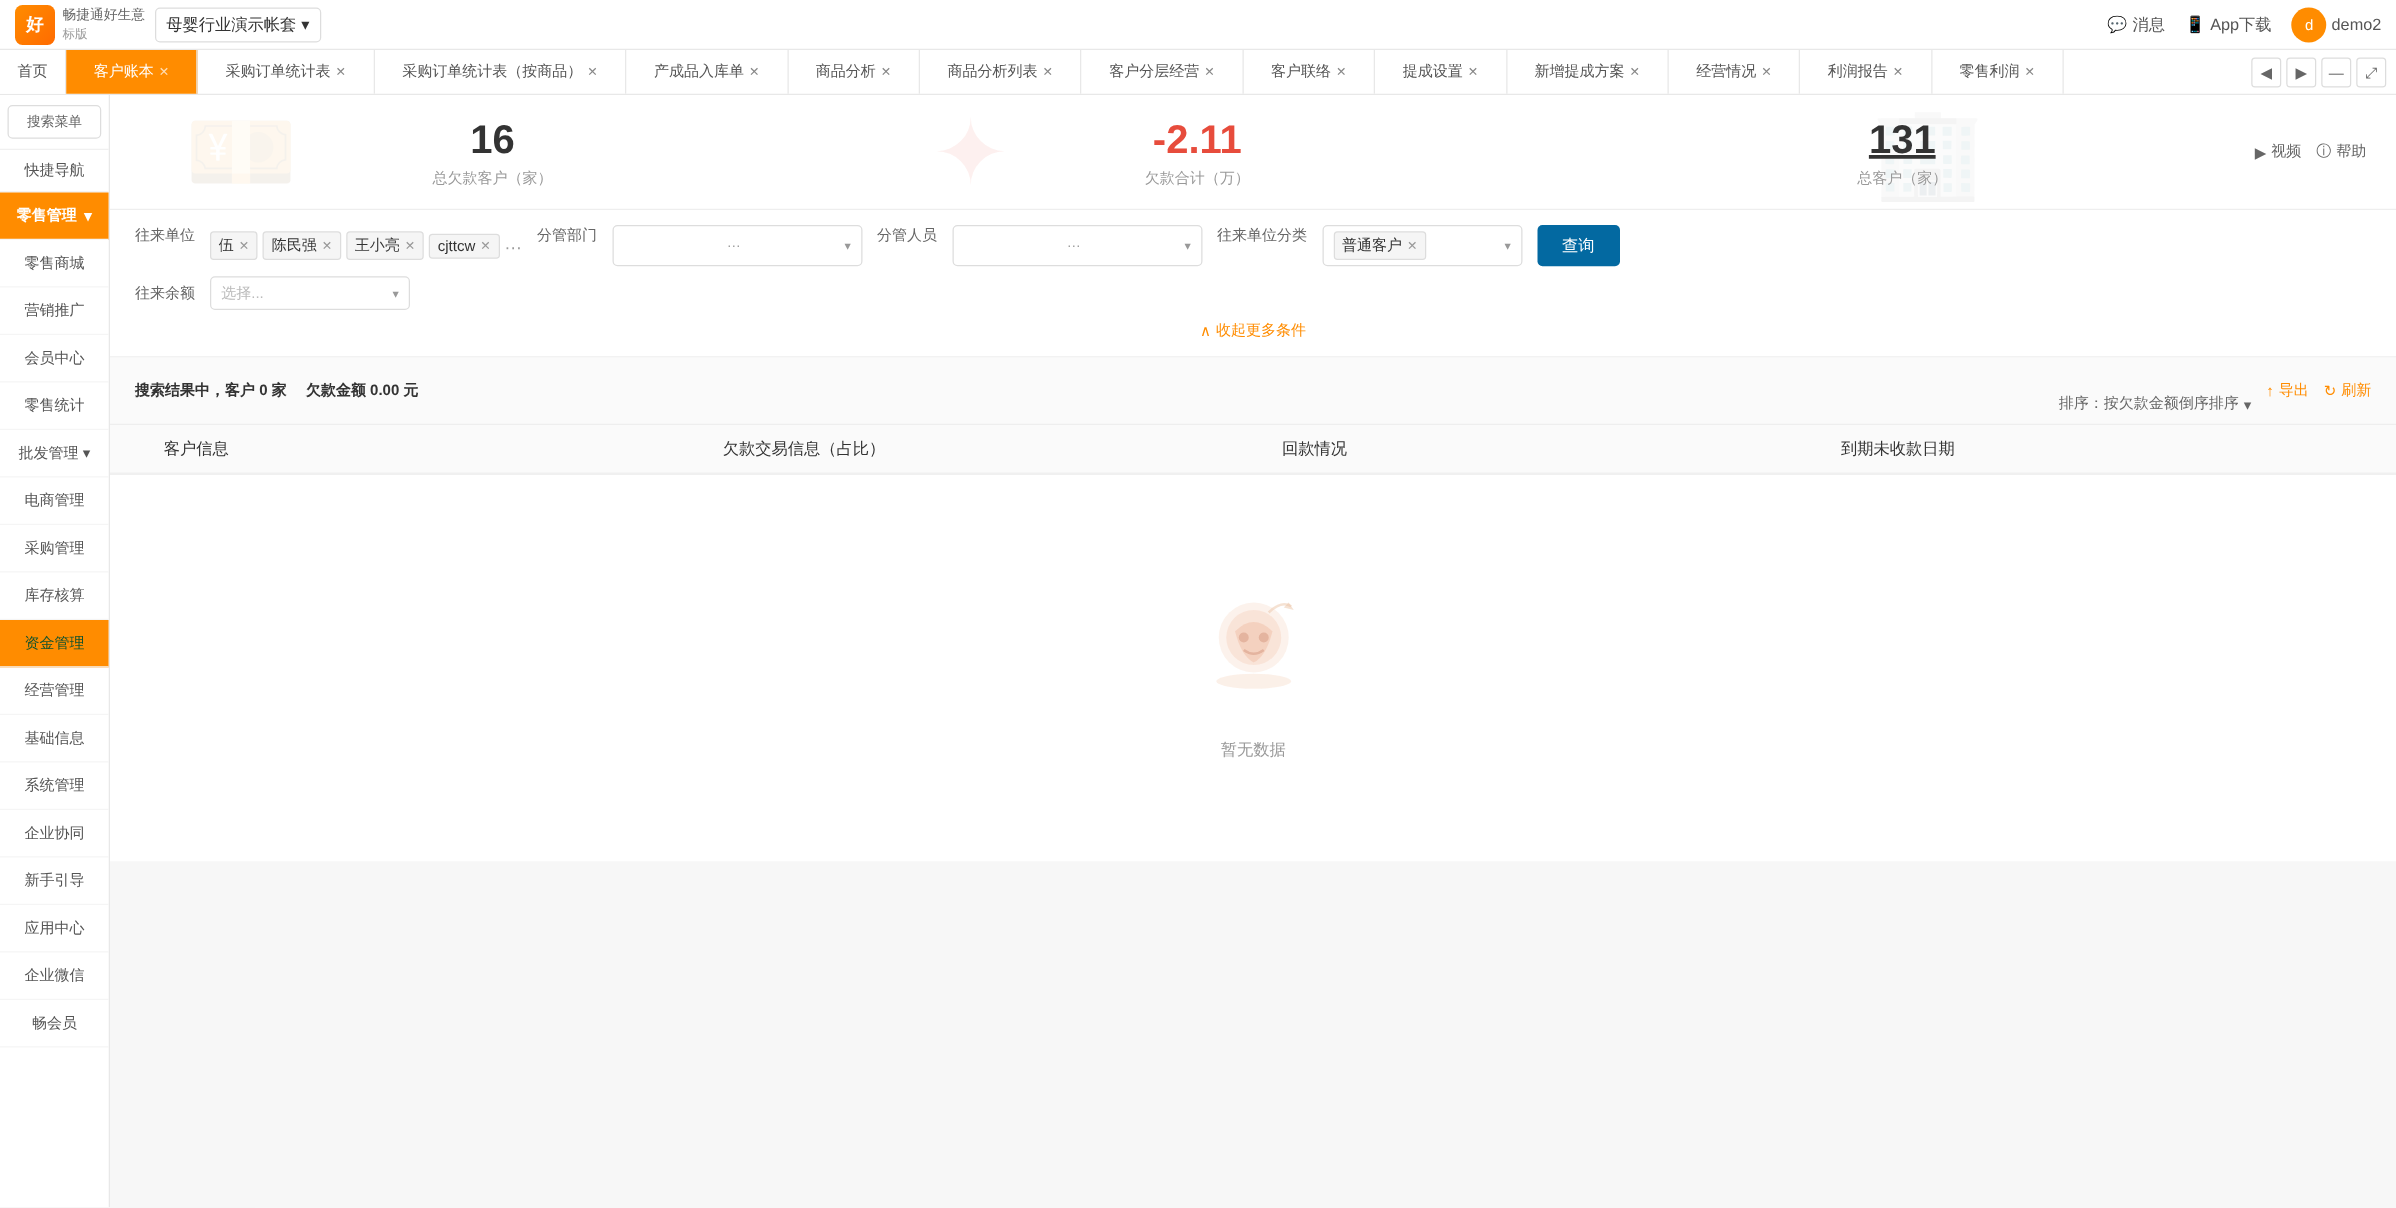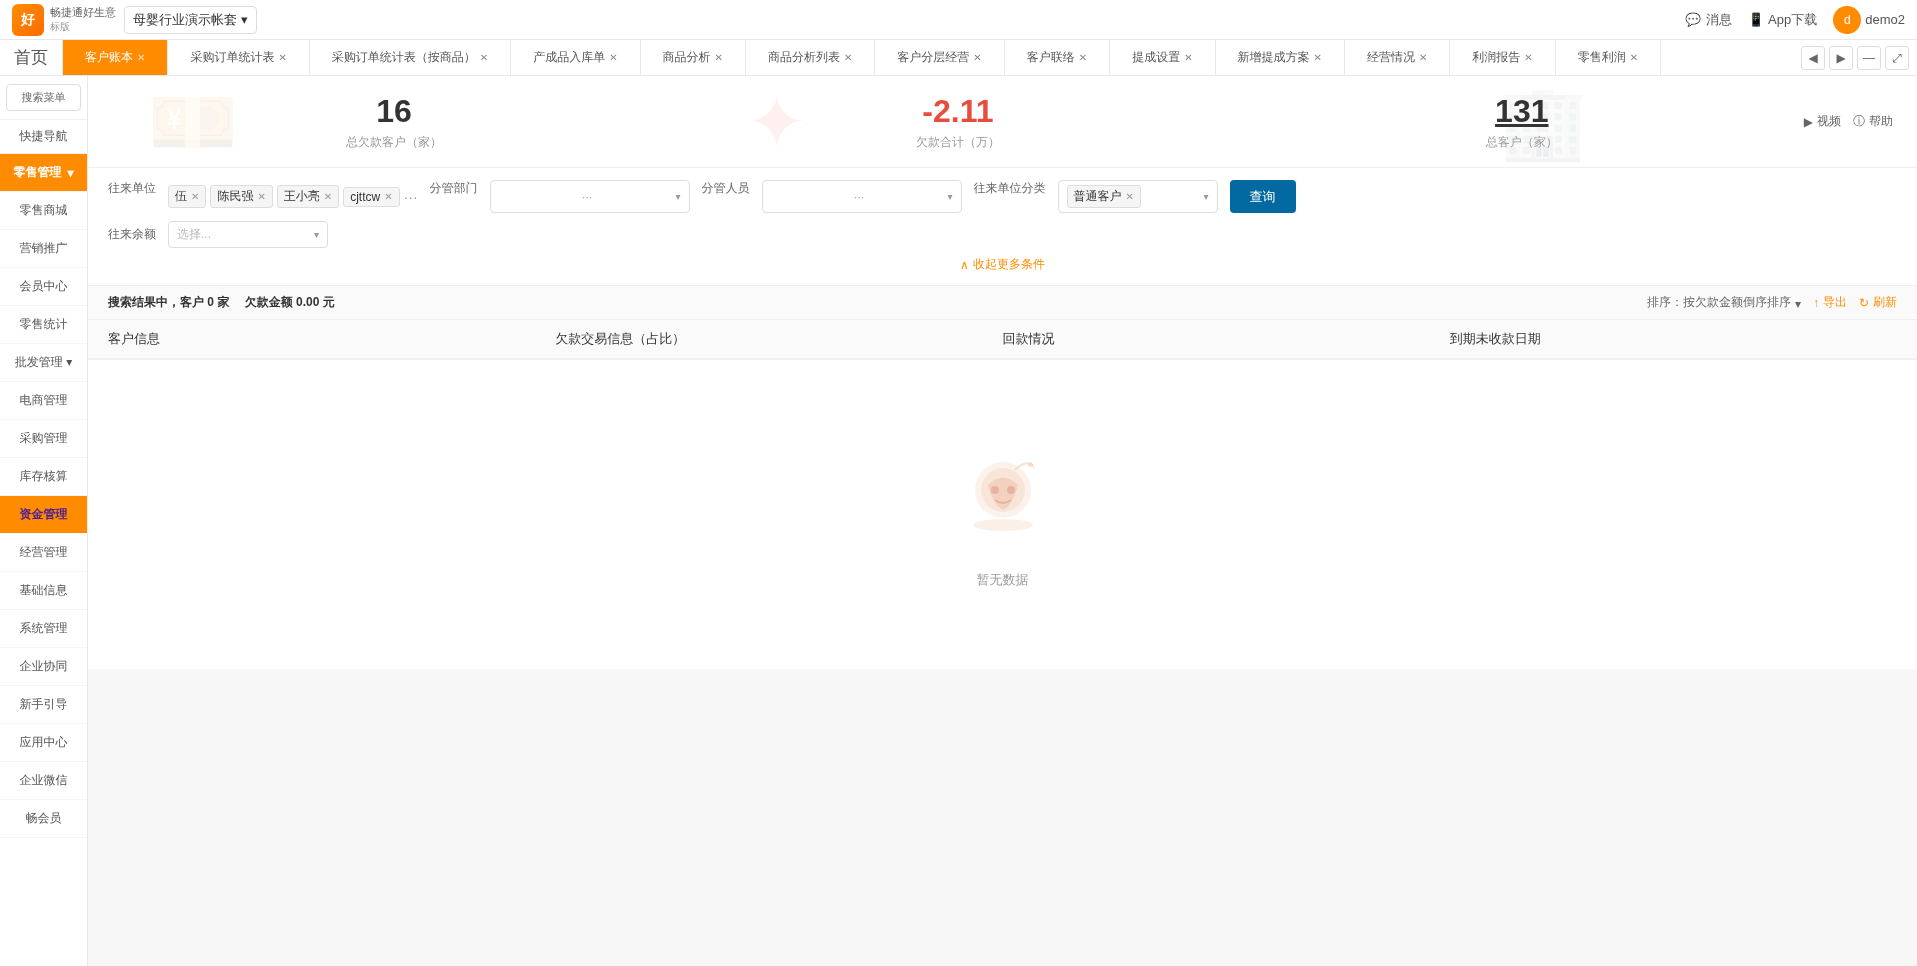--- a/index.html
+++ b/index.html
@@ -16,34 +16,34 @@
     .top-bar-right { display: flex; align-items: center; gap: 16px; }
     .top-right-item { display: flex; align-items: center; gap: 4px; color: #555; font-size: 13px; cursor: pointer; }
     .avatar { width: 28px; height: 28px; border-radius: 50%; background: #ff8c00; display: flex; align-items: center; justify-content: center; color: white; font-size: 12px; }
 
     
     .nav-tabs { background: #fff; height: 36px; display: flex; align-items: center; border-bottom: 1px solid #e8e8e8; flex-shrink: 0; overflow: hidden; }
     .nav-tab { display: flex; align-items: center; padding: 0 22px; height: 36px; font-size: 12px; cursor: pointer; white-space: nowrap; border-right: 1px solid #e8e8e8; color: #555; flex-shrink: 0; position: relative; }
     .nav-tab.active { background: #ff8c00; color: #fff; }
     .nav-tab .close-btn { margin-left: 4px; font-size: 10px; color: inherit; opacity: 0.7; }
     .nav-tab.active .close-btn { color: #fff; }
-    .nav-tab-home { background: #fff; padding: 0 14px; font-size: 17px; }
+    .nav-tab-home { background: #fff; padding: 0 14px; font-size: 12px; }
     .nav-controls { display: flex; align-items: center; margin-left: auto; padding: 0 8px; gap: 4px; }
     .nav-ctrl-btn { width: 24px; height: 24px; display: flex; align-items: center; justify-content: center; cursor: pointer; color: #666; font-size: 12px; border: 1px solid #ddd; border-radius: 3px; }
 
     
     .main-layout { display: flex; flex: 1; overflow: hidden; }
 
     
     .sidebar { width: 88px; background: #fff; border-right: 1px solid #e8e8e8; display: flex; flex-direction: column; overflow-y: auto; flex-shrink: 0; }
     .sidebar-search { padding: 8px 6px; border-bottom: 1px solid #f0f0f0; }
     .sidebar-search-btn { width: 100%; background: none; border: 1px solid #ddd; border-radius: 4px; padding: 5px 6px; font-size: 11px; color: #666; cursor: pointer; text-align: center; }
     .sidebar-nav-btn { width: 100%; background: none; border: none; border-bottom: 1px solid #f0f0f0; padding: 8px 4px; font-size: 12px; color: #555; cursor: pointer; text-align: center; }
     .sidebar-item { padding: 10px 4px; text-align: center; cursor: pointer; font-size: 12px; color: #555; border-bottom: 1px solid #f5f5f5; }
-    .sidebar-item.active { background: #ff8c00; color: #4c1d95; font-weight: bold; }
+    .sidebar-item.active { background: #ff8c00; color: #14532d; }
     .sidebar-item.section-header { color: #ff8c00; font-weight: bold; display: flex; align-items: center; justify-content: center; gap: 6px; }
     .sidebar-item.section-header.active-section { background: #ff8c00; color: #fff; }
 
     
     .content-area { flex: 1; overflow-y: auto; background: #f7f7f7; }
 
     
     .stats-row { background: #fff; display: flex; align-items: center; padding: 16px 24px; border-bottom: 1px solid #eee; gap: 0; position: relative; }
     .stat-item { flex: 1; text-align: center; position: relative; }
     .stat-number { font-size: 32px; font-weight: bold; color: #333; line-height: 1.2; }
@@ -63,27 +63,27 @@
     .filter-select-wide { min-width: 200px; }
     .filter-select .arrow { color: #999; font-size: 10px; margin-left: auto; }
     .collapse-btn { display: flex; align-items: center; gap: 4px; color: #ff8c00; cursor: pointer; font-size: 12px; justify-content: center; margin-top: 4px; }
     .filter-extra-row { display: flex; align-items: center; gap: 12px; }
 
     
     .results-bar { background: #fafafa; padding: 8px 20px; border-bottom: 1px solid #eee; display: flex; align-items: center; justify-content: space-between; }
     .results-info { font-size: 12px; color: #666; }
     .results-info span { font-weight: bold; color: #333; }
     .results-actions { display: flex; align-items: center; gap: 12px; font-size: 12px; color: #666; }
-    .sort-selector { display: flex; align-items: flex-end; gap: 4px; cursor: pointer; }
+    .sort-selector { display: flex; align-items: flex-end; gap: 4px; cursor: pointer; margin-top: 20px; }
     .action-btn { display: flex; align-items: center; gap: 4px; cursor: pointer; color: #ff8c00; }
 
     
     .table-container { background: #fff; margin: 0; }
     .table-header { display: grid; grid-template-columns: 2fr 2fr 2fr 2fr; padding: 10px 20px; border-bottom: 2px solid #f0f0f0; background: #fafafa; }
-    .table-header-cell { font-size: 13px; color: #333; font-weight: 500; }
+    .table-header-cell { font-size: 13px; color: #333; font-weight: 500; margin-left: 23px; }
 
     
     .empty-state { display: flex; flex-direction: column; align-items: center; justify-content: center; padding: 80px 20px; }
     .empty-icon { font-size: 80px; color: #f0a080; opacity: 0.6; margin-bottom: 12px; }
     .empty-text { font-size: 13px; color: #999; }
 
     
     .query-btn { background: #0369a1; color: white; border: none; padding: 6px 20px; border-radius: 4px; cursor: pointer; font-size: 13px; }
   </style>
 </head>

